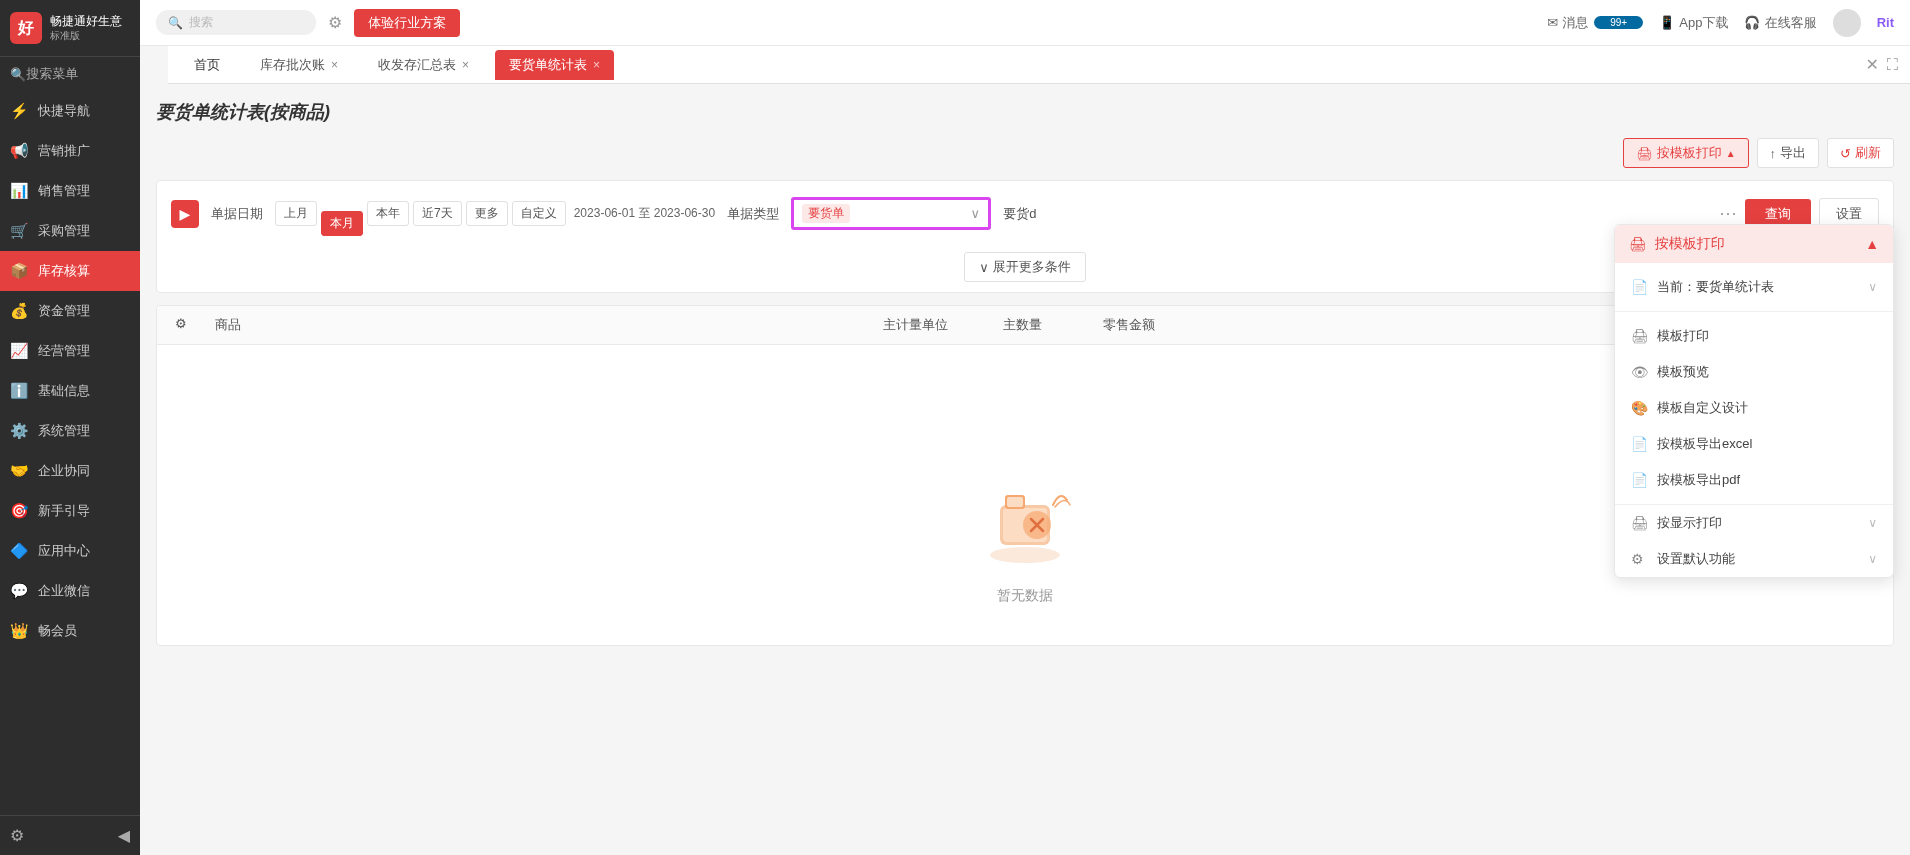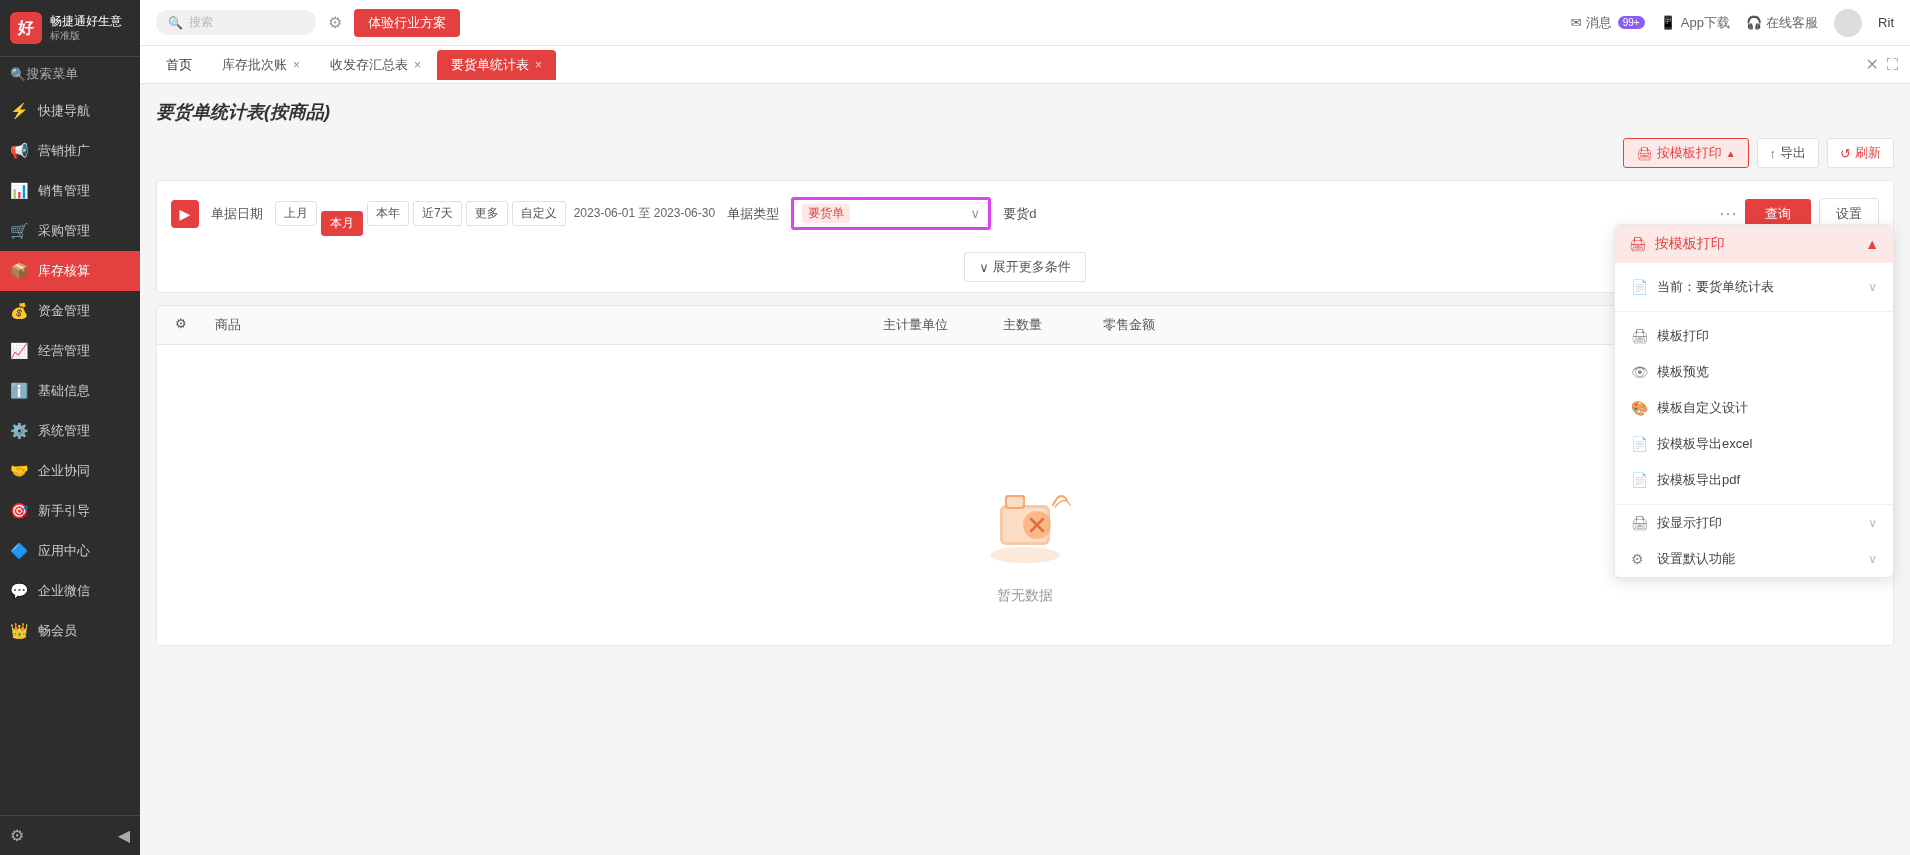--- a/index.html
+++ b/index.html
@@ -104,45 +104,46 @@
       background: #e54040;
       color: white;
       border: none;
       border-radius: 4px;
       padding: 5px 14px;
       font-size: 13px;
       cursor: pointer;
     }
     .topbar-icon-btn { color: #666; cursor: pointer; font-size: 13px; display: flex; align-items: center; gap: 4px; }
     .badge-red {
-      background: #8b5cf6;
+      background: #0369a1;
       color: white;
       border-radius: 8px;
       font-size: 10px;
-      padding: 1px 5px;
+      padding: 1px 16px;
       margin-left: 2px;
     }
     .user-avatar {
       width: 28px;
       height: 28px;
       background: #ddd;
       border-radius: 50%;
     }
-    .user-name { color: #404040; font-size: 13px; }
+    .user-name { color: #8b5cf6; font-size: 13px; font-weight: bold; }
 
     
     .tabs {
       background: #fff;
       border-bottom: 1px solid #e0e0e0;
       display: flex;
       align-items: center;
       padding: 0 12px;
       height: 38px;
       flex-shrink: 0;
-      gap: 2px;
+      gap: 12px;
+      margin-left: 28px;
     }
     .tab {
       padding: 6px 14px;
       font-size: 13px;
       cursor: pointer;
       color: #555;
       border-radius: 4px 4px 0 0;
       display: flex;
       align-items: center;
       gap: 6px;

